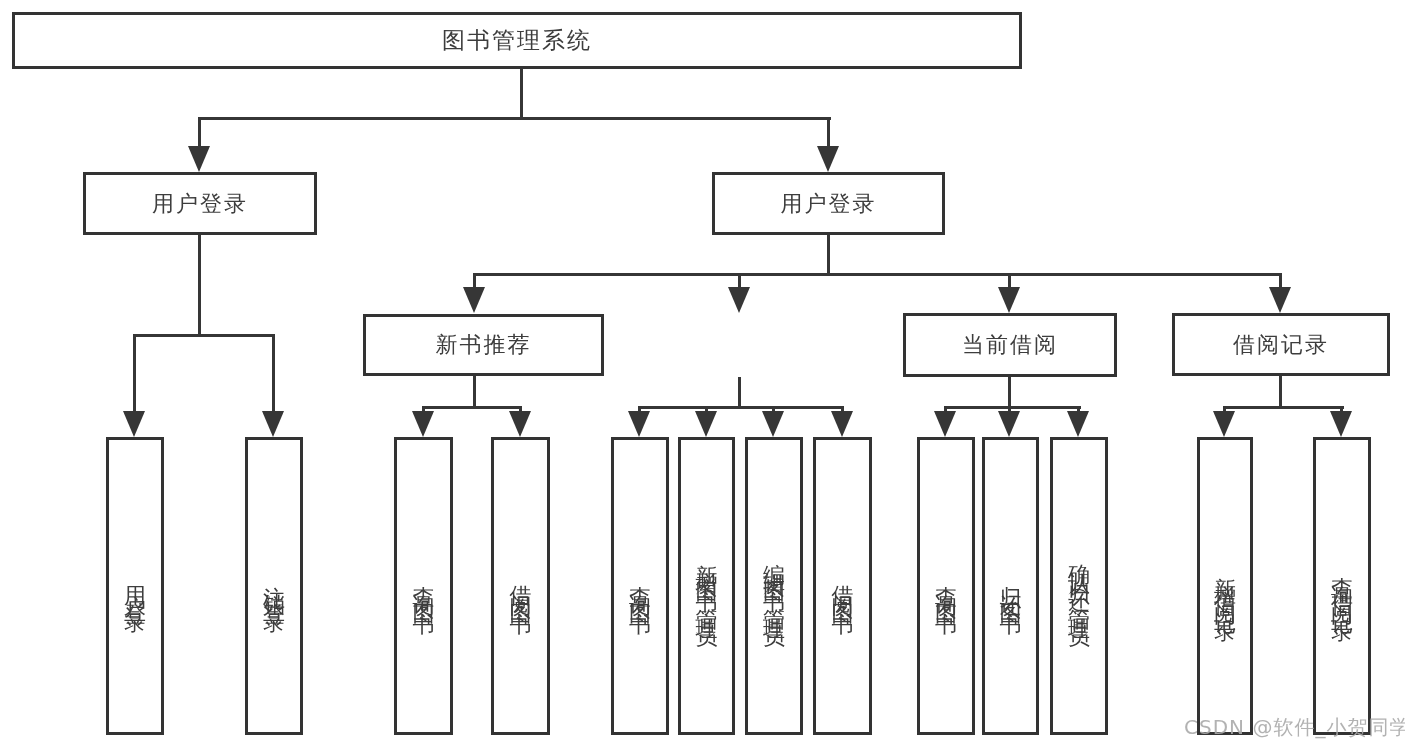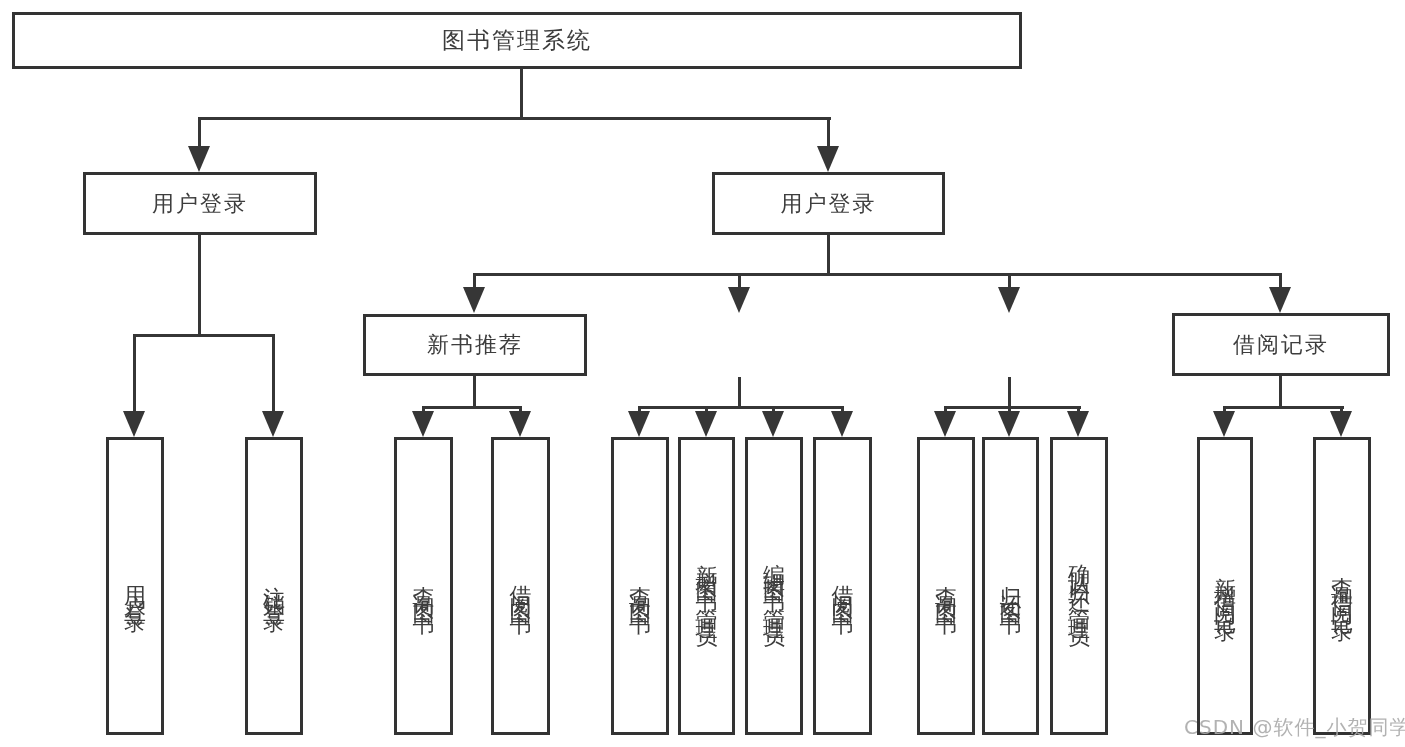--- a/index.html
+++ b/index.html
@@ -92,22 +92,25 @@
   <div class="ln" style="left:473px; top:273px; width:809px; height:3px;"></div>
   <div class="ln" style="left:473px; top:273px; width:3px; height:18px;"></div>
   <div class="ar" style="left:463px; top:287px;"></div>
   <div class="ln" style="left:738px; top:273px; width:3px; height:18px;"></div>
   <div class="ar" style="left:728px; top:287px;"></div>
   <div class="ln" style="left:1008px; top:273px; width:3px; height:18px;"></div>
   <div class="ar" style="left:998px; top:287px;"></div>
   <div class="ln" style="left:1279px; top:273px; width:3px; height:18px;"></div>
   <div class="ar" style="left:1269px; top:287px;"></div>
 
-  <div class="node h" style="left:363px; top:314px; width:224px; height:62px;">
+  <div class="node h" style="left:363px; top:314px; width:241px; height:62px;">
     <span class="lbl">新书推荐</span>
+  </div>
+  <div class="node h" style="left:903px; top:313px; width:214px; height:64px;">
+    <span class="lbl">当前借阅</span>
   </div>
   <div class="node h" style="left:1172px; top:313px; width:218px; height:63px;">
     <span class="lbl">借阅记录</span>
   </div>
 
   <div class="ln" style="left:473px; top:376px; width:3px; height:33px;"></div>
   <div class="ln" style="left:422px; top:406px; width:100px; height:3px;"></div>
   <div class="ln" style="left:422px; top:406px; width:3px; height:8px;"></div>
   <div class="ar" style="left:412px; top:411px;"></div>
   <div class="ln" style="left:519px; top:406px; width:3px; height:8px;"></div>

